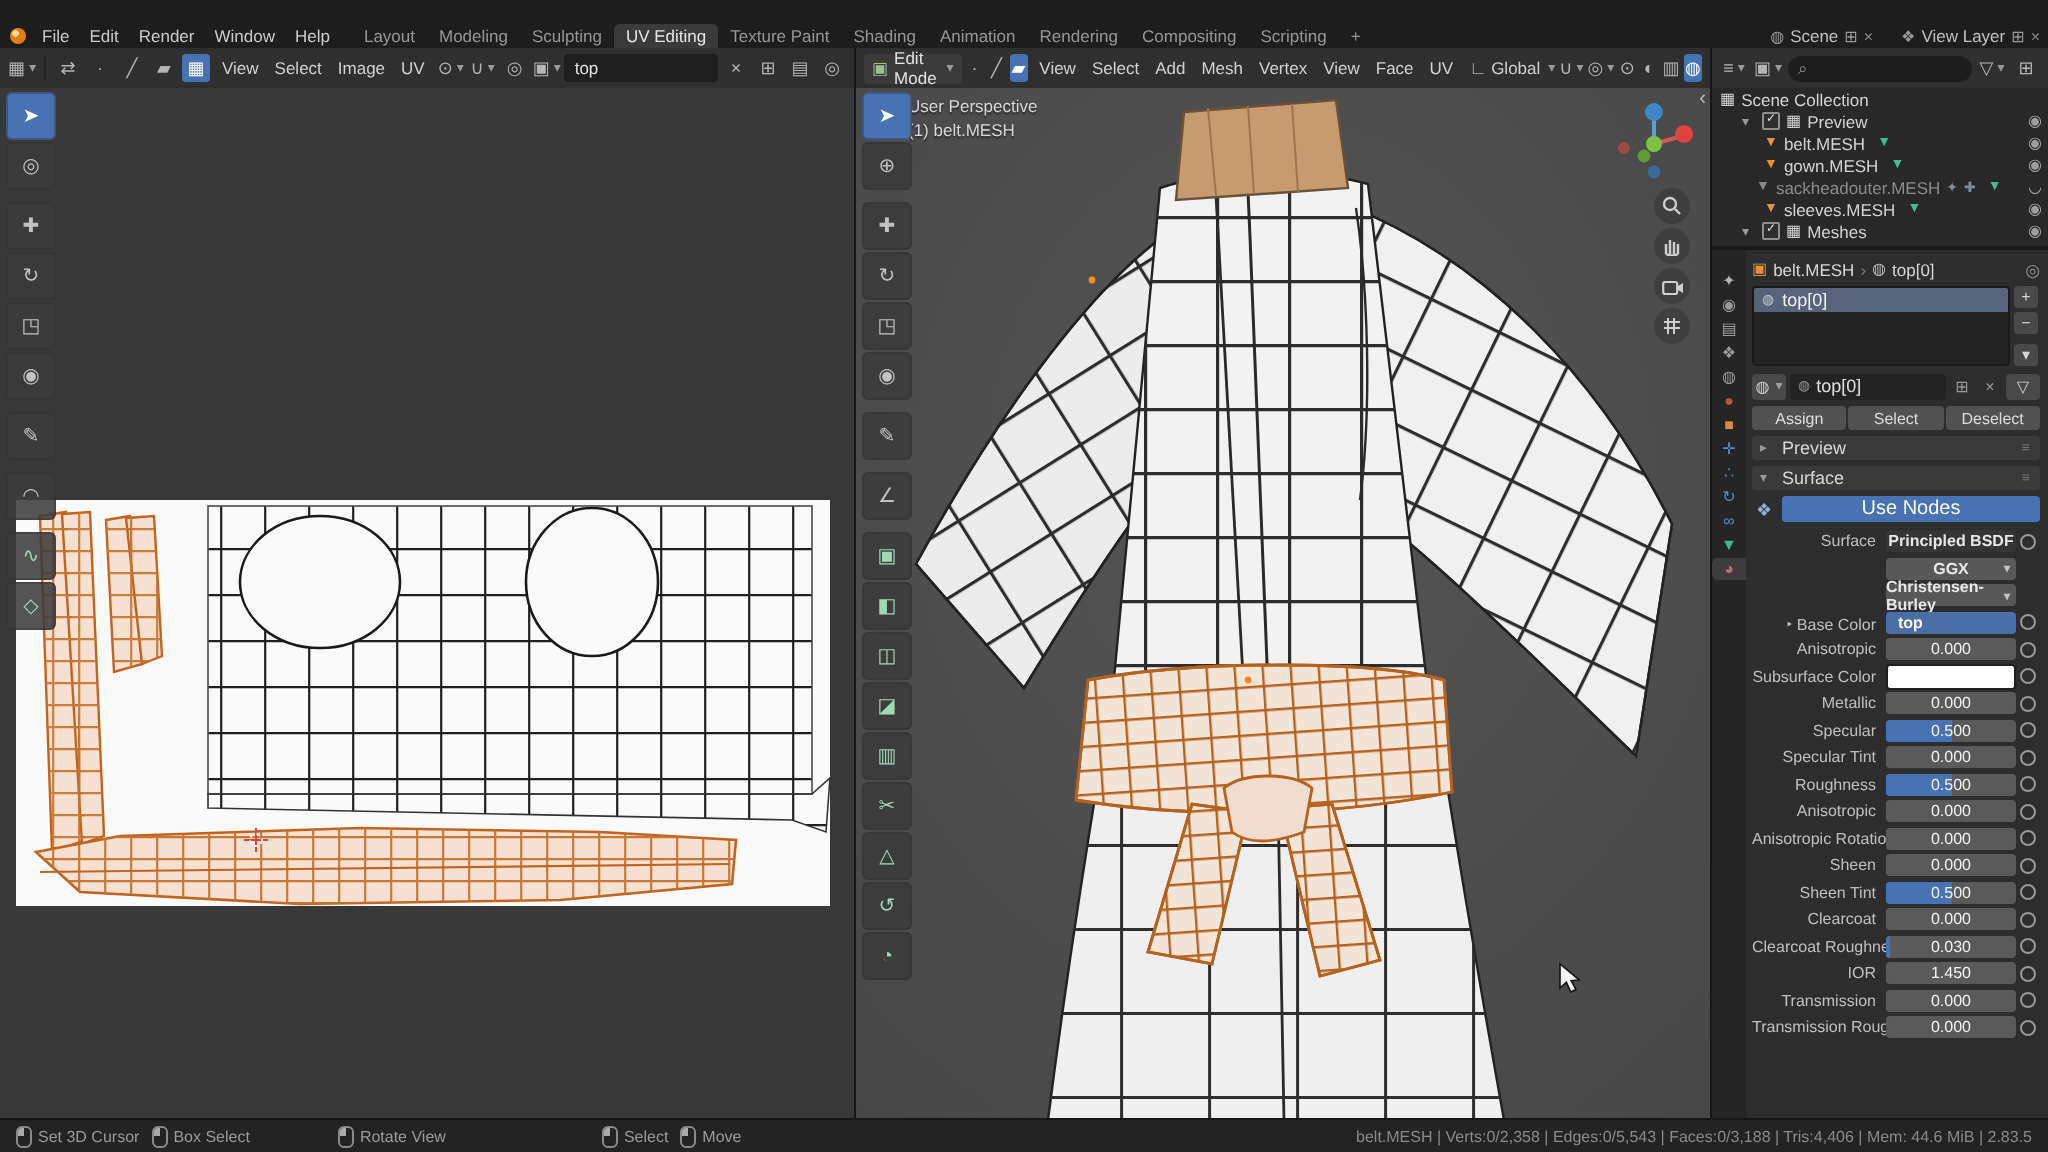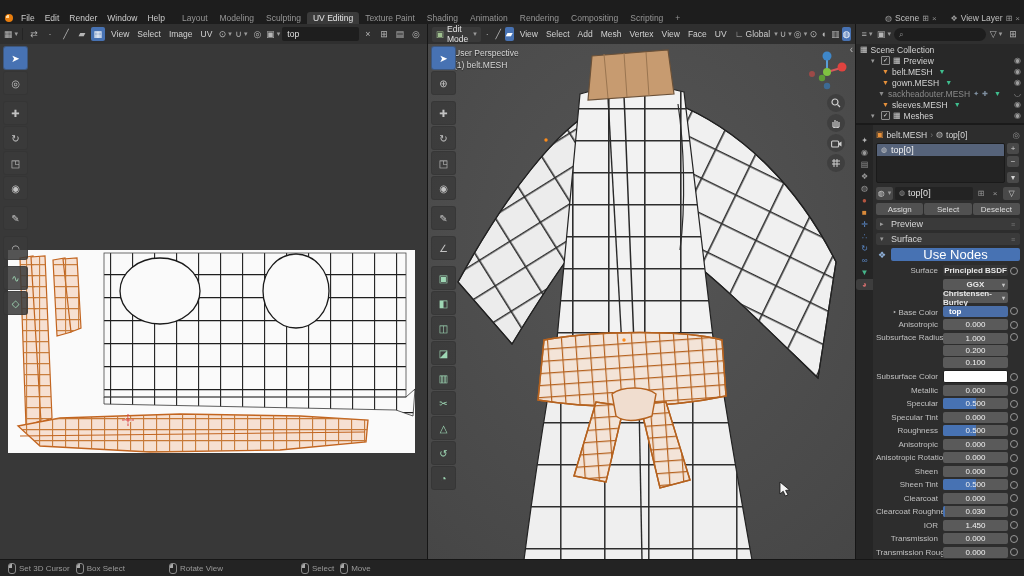--- a/index.html
+++ b/index.html
@@ -79,21 +79,21 @@
   .dbrow{display:flex;align-items:center;gap:2px;margin-top:3px;height:14px;}
   .dbtn{width:17px;height:13px;background:#494949;border-radius:2px;display:flex;align-items:center;justify-content:center;gap:1px;color:#cfcfcf;font-size:8px;}
   .dbname{flex:1;height:13px;background:#232323;border-radius:2px;display:flex;align-items:center;gap:3px;padding:0 4px;color:#e0e0e0;}
   .dbico{width:12px;height:13px;display:flex;align-items:center;justify-content:center;color:#9a9a9a;font-size:8px;}
   .assignrow{display:flex;gap:1px;margin-top:3px;}
   .abtn{flex:1;height:12px;background:#515151;border-radius:2px;display:flex;align-items:center;justify-content:center;font-size:8px;color:#dedede;}
   .sect{height:12px;background:#3a3a3a;border-radius:2px;display:flex;align-items:center;padding:0 4px;margin-top:3px;color:#d8d8d8;gap:4px;}
   .sect .grip{margin-left:auto;color:#777;font-size:7px;letter-spacing:1px;}
   .usenodes{display:flex;align-items:center;gap:3px;margin-top:3px;}
   .un-ico{color:#8fb0d8;font-size:9px;width:12px;text-align:center;}
-  .unbtn{flex:1;height:13px;background:#4772b3;border-radius:2px;color:#fff;display:flex;align-items:center;justify-content:center;font-size:13px;}
+  .unbtn{flex:1;height:13px;background:#4772b3;border-radius:2px;color:#fff;display:flex;align-items:center;justify-content:center;font-size:10px;}
   #prop-rows{margin-top:4px;}
   .prow{display:flex;align-items:center;height:11px;margin-bottom:2.5px;}
   .prow.multi{height:auto;align-items:flex-start;}
   .plabel{flex:0 0 62px;text-align:right;padding-right:5px;color:#c0c0c0;font-size:8px;white-space:nowrap;overflow:hidden;}
   .pwidget{flex:1;position:relative;}
   .slider{position:relative;height:11px;background:#5a5a5a;border-radius:2px;overflow:hidden;}
   .slider .fill{position:absolute;left:0;top:0;bottom:0;background:#4772b3;}
   .slider .val{position:absolute;inset:0;display:flex;align-items:center;justify-content:center;color:#f2f2f2;font-size:8px;}
   .dd{height:11px;background:#585858;border-radius:2px;display:flex;align-items:center;justify-content:center;color:#e8e8e8;font-size:8px;position:relative;font-weight:bold;}
   .dd .ddchev{position:absolute;right:3px;font-size:6px;color:#c5c5c5;}
@@ -582,39 +582,20 @@
               <div class="pwidget">
                 <div class="slider">
                   <div class="fill" style="width: 0%;"></div>
                   <span class="val">0.000</span>
                 </div>
               </div>
               <div class="dotcol">
                 <div class="pdot"></div>
               </div>
             </div>
-            <div class="prow multi">
-              <div class="plabel">Subsurface Radius</div>
-              <div class="pwidget">
-                <div class="mstack">
-                  <div class="slider">
-                    <span class="val">1.000</span>
-                  </div>
-                  <div class="slider">
-                    <span class="val">0.200</span>
-                  </div>
-                  <div class="slider">
-                    <span class="val">0.100</span>
-                  </div>
-                </div>
-              </div>
-              <div class="dotcol">
-                <div class="pdot"></div>
-              </div>
-            </div>
             <div class="prow">
               <div class="plabel">Subsurface Color</div>
               <div class="pwidget">
                 <div class="swatch" style="background: rgb(255, 255, 255);"></div>
               </div>
               <div class="dotcol">
                 <div class="pdot"></div>
               </div>
             </div>
             <div class="prow">
@@ -794,14 +775,15 @@
         </span>
         <span class="mhint">
           <span class="mico"></span>
           <span>Select</span>
         </span>
         <span class="mhint">
           <span class="mico"></span>
           <span>Move</span>
         </span>
       </span>
+    <span class="statstext">belt.MESH | Verts:0/2,358 | Edges:0/5,543 | Faces:0/3,188 | Tris:4,406 | Mem: 44.6 MiB | 2.83.5</span>
   </div>
 </div>
 
 </body></html>

